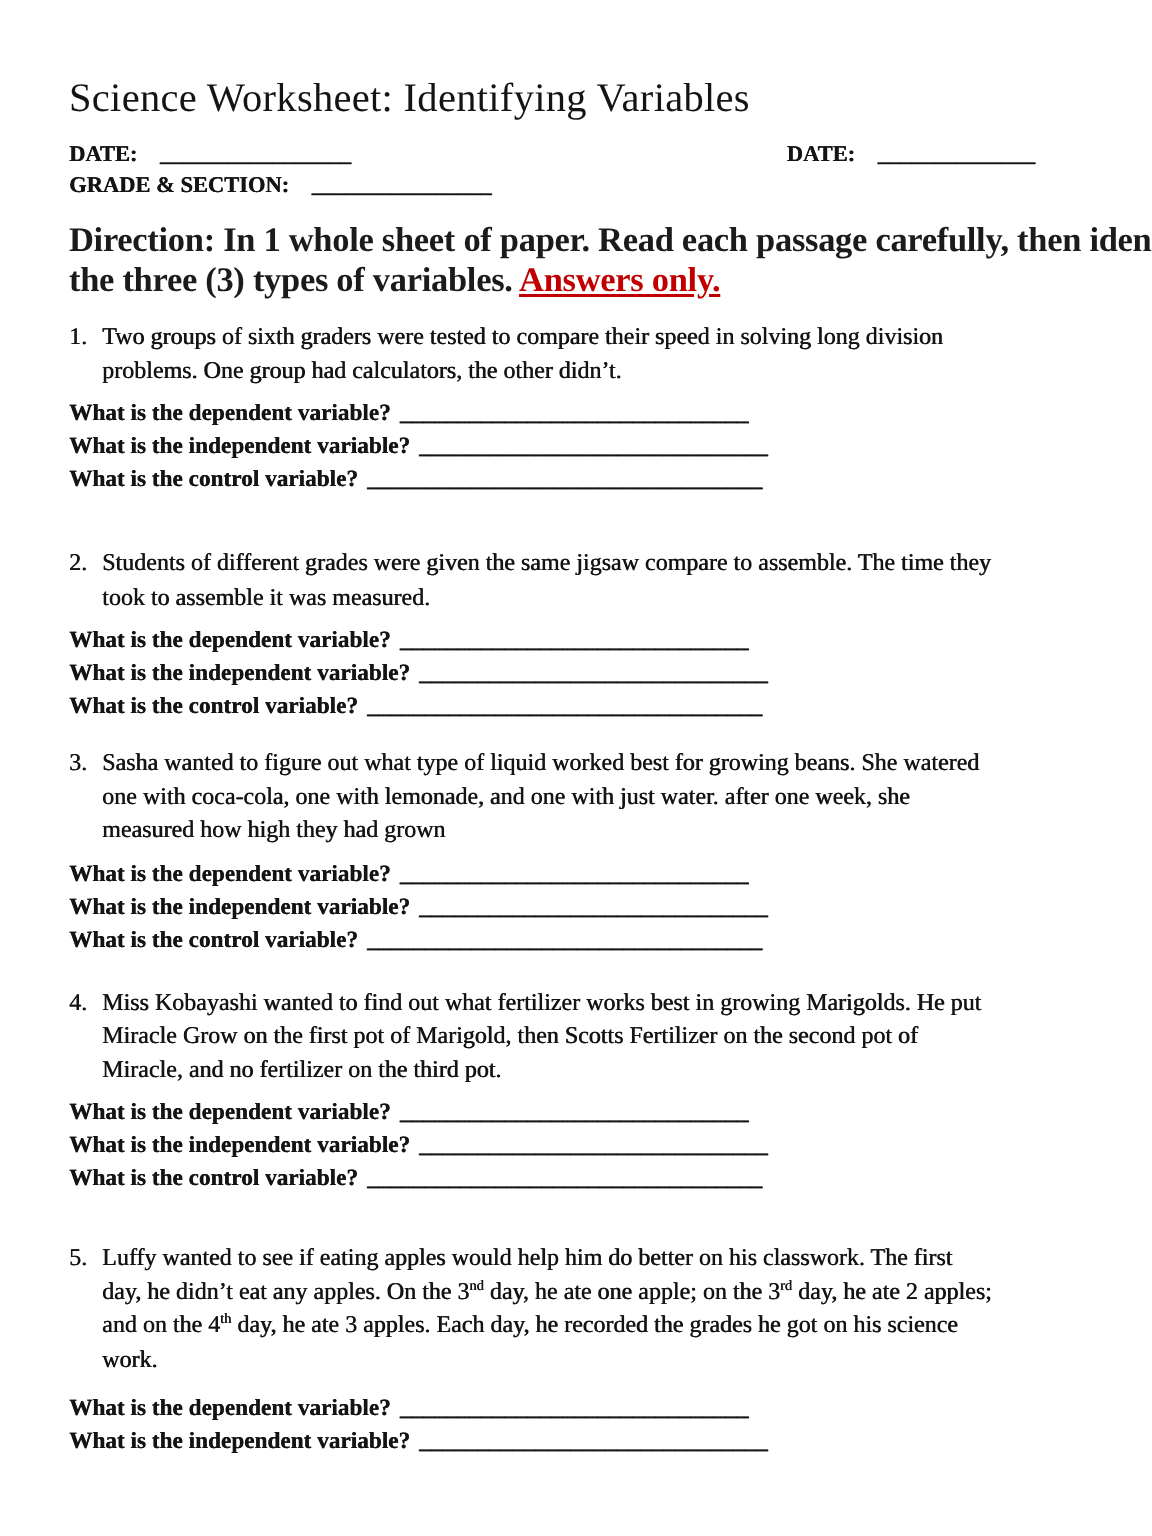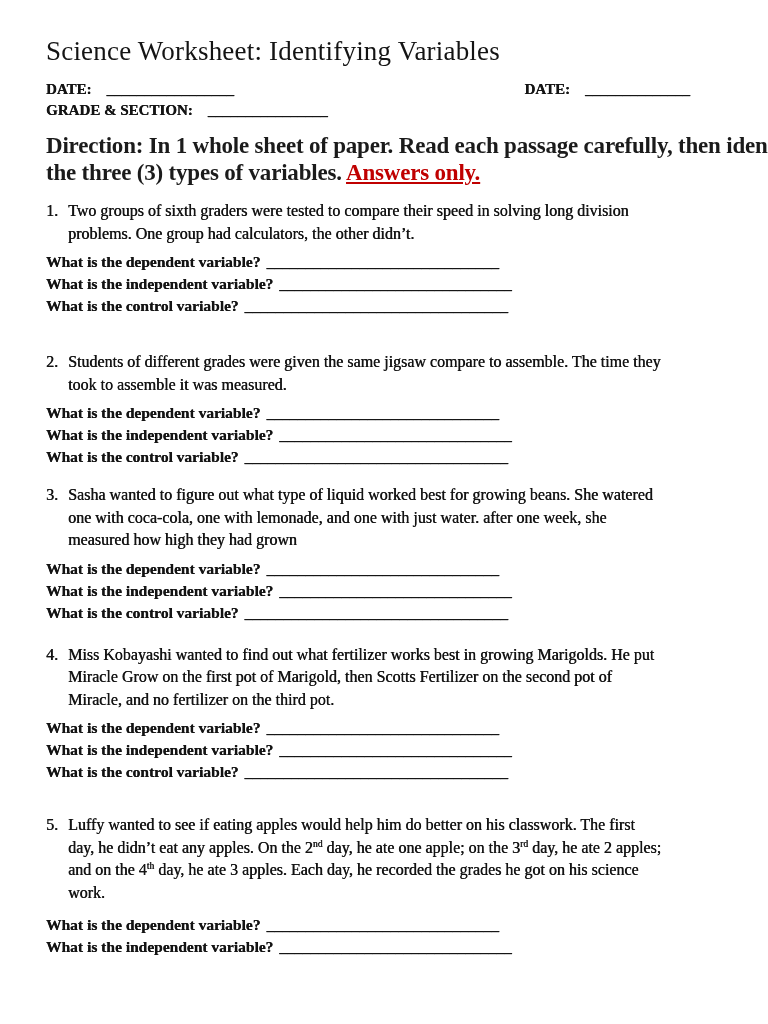--- a/index.html
+++ b/index.html
@@ -1,21 +1,21 @@
 <!DOCTYPE html>
 <html><head>
 <meta charset="utf-8">
 <style>
   html,body{margin:0;padding:0;}
   body{
     width:768px;height:1024px;overflow:hidden;background:#ffffff;
     font-family:"Liberation Serif","DejaVu Serif",serif;color:#141414;
     -webkit-font-smoothing:antialiased;
   }
-  .page{padding:34px 46px 0 46px;}
+  .page{padding:48px 46px 0 46px;}
   .title{
     font-size:27px;font-weight:400;line-height:34px;margin:0 0 11px 0;
     letter-spacing:.2px;
   }
   .hdr-row{display:flex;justify-content:space-between;padding-right:32px;}
   .hdr{font-weight:700;font-size:15px;line-height:20.5px;text-shadow:.3px 0 0 currentColor;}
   .blank{margin-left:15px;font-weight:700;}
   .direction{
     font-family:Liberation Serif, serif;
     font-weight:700;font-size:23px;line-height:27px;letter-spacing:-.2px;
@@ -125,21 +125,21 @@
         <div class="prompt"><span>What is the independent variable?</span><span class="pblank">______________________________</span></div>
         <div class="prompt"><span>What is the control variable?</span><span class="pblank">__________________________________</span></div>
       </div>
     </div>
 
     <div class="q">
       <div class="passage">
         <span class="qnum">5.</span>
         <div class="qtext">
           <span class="pline">Luffy wanted to see if eating apples would help him do better on his classwork. The first</span>
-          <span class="pline"><span>day, he didn’t eat any apples. On the 2</span><sup>nd</sup><span> day, he ate one apple; on the 3</span><sup>rd</sup><span> day, he ate 2 apples;</span></span>
+          <span class="pline"><span>day, he didn’t eat any apples. On the 3</span><sup>nd</sup><span> day, he ate one apple; on the 3</span><sup>rd</sup><span> day, he ate 2 apples;</span></span>
           <span class="pline"><span>and on the 4</span><sup>th</sup><span> day, he ate 3 apples. Each day, he recorded the grades he got on his science</span></span>
           <span class="pline">work.</span>
         </div>
       </div>
       <div class="prompts p5">
         <div class="prompt"><span>What is the dependent variable?</span><span class="pblank">______________________________</span></div>
         <div class="prompt"><span>What is the independent variable?</span><span class="pblank">______________________________</span></div>
       </div>
     </div>
 

